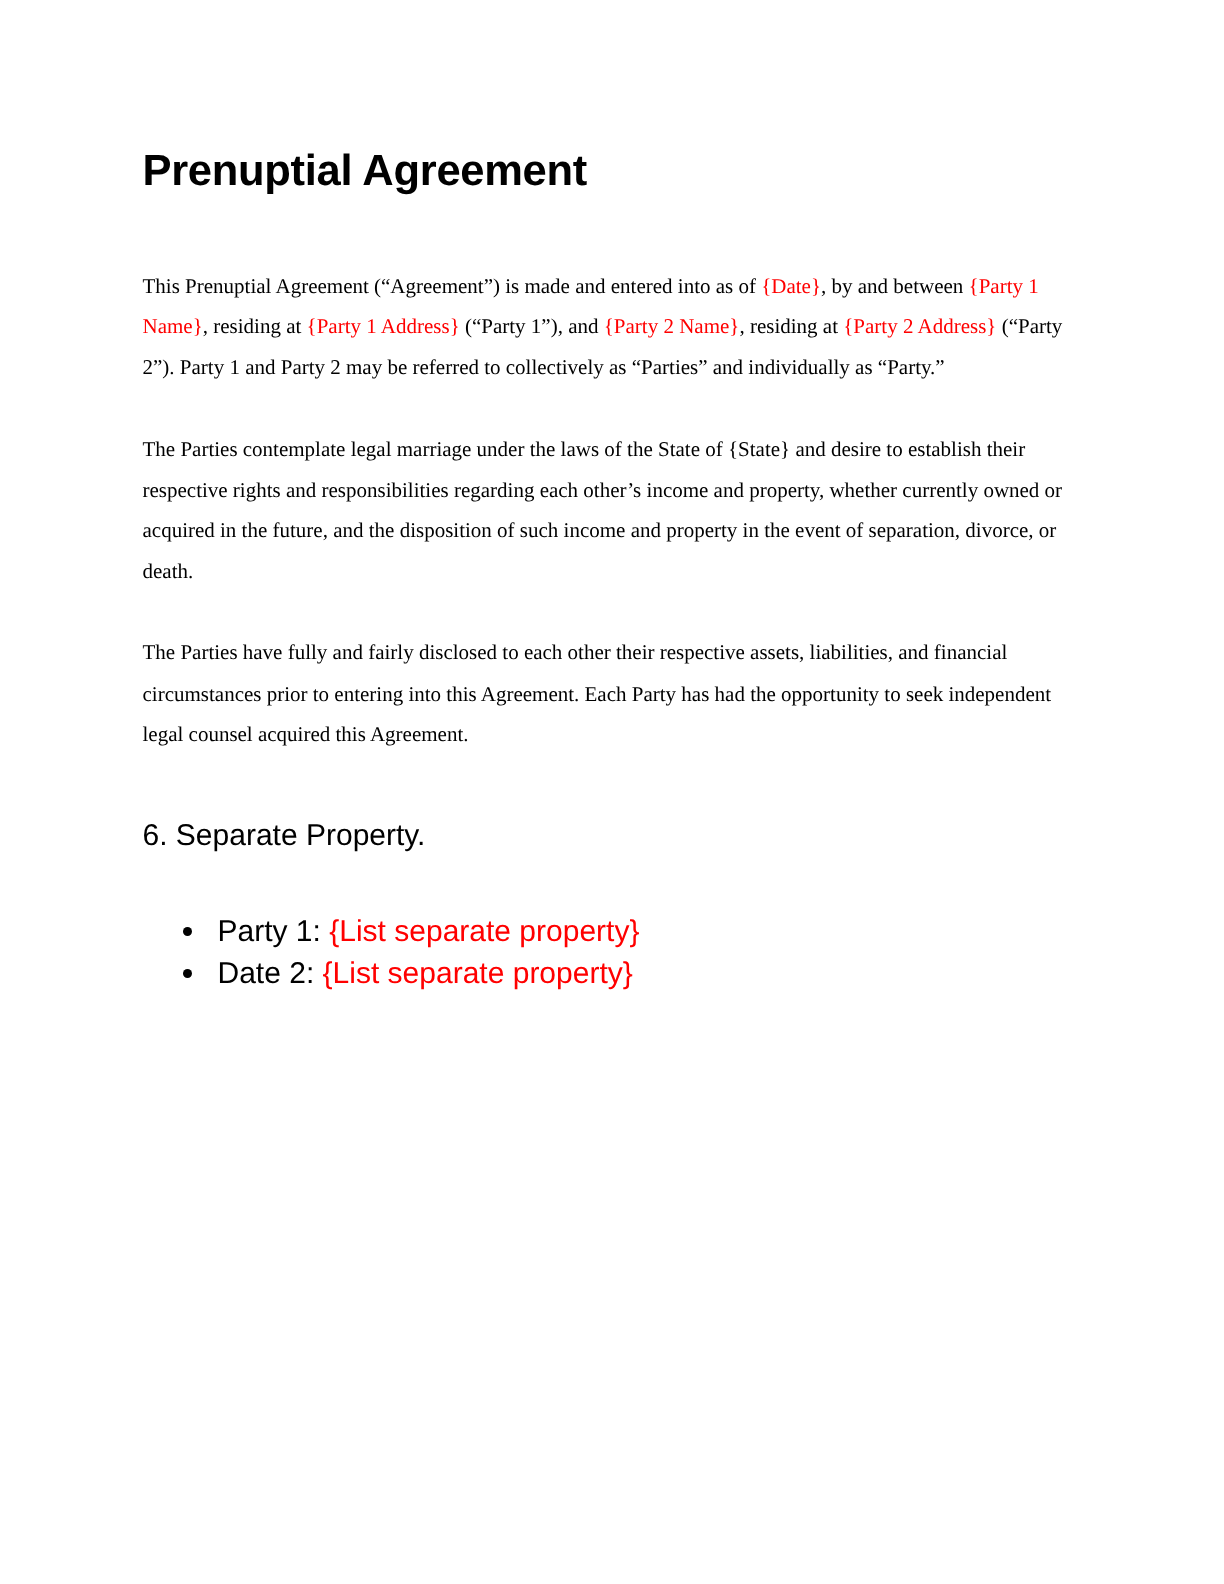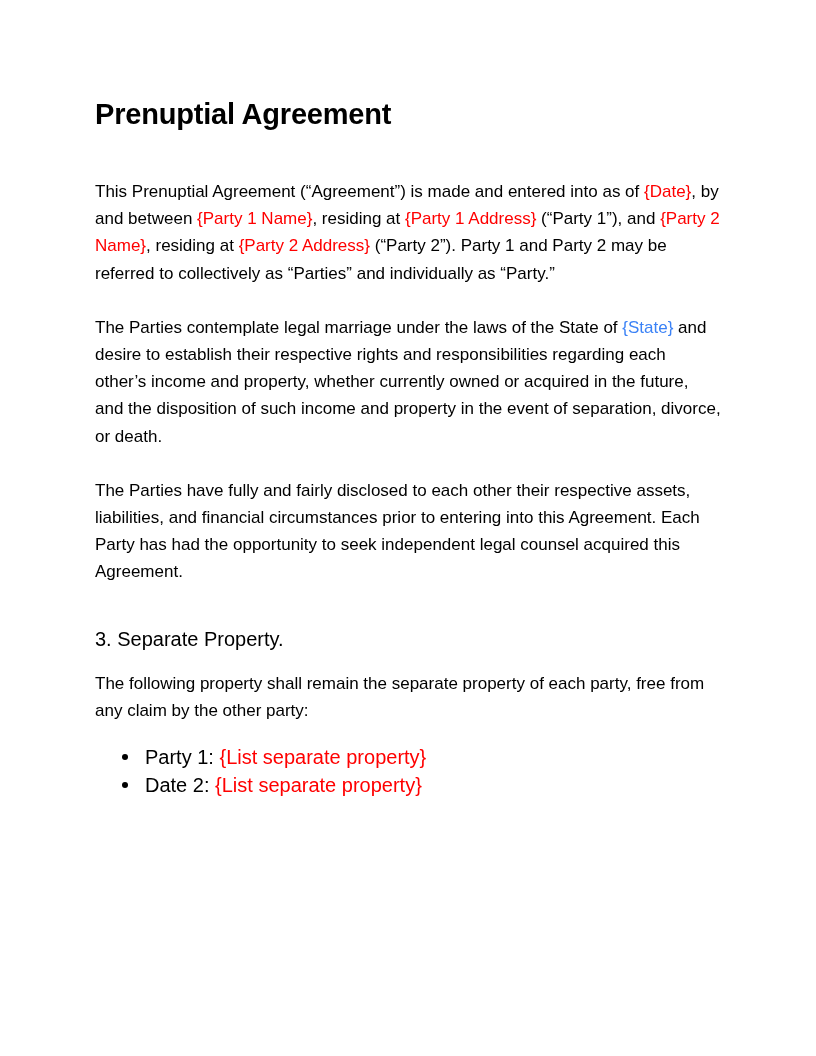--- a/index.html
+++ b/index.html
@@ -26,27 +26,28 @@
   .doc-title {
     font-size: 29px;
     font-weight: bold;
     line-height: 36px;
     letter-spacing: -0.2px;
     margin: 0;
     padding: 0;
     color: #000000;
   }
   .para {
-    font-size: 17px;
+    font-size: 14px;
     line-height: 27.2px;
     margin: 0;
     padding: 0;
     color: #000000;
     max-width: 626px;
     text-align: left;
+    font-family: Liberation Serif, serif;
   }
   .gap-title-p1 { height: 46px; }
   .gap-p { height: 27px; }
   .gap-before-heading { height: 39px; }
   .gap-after-heading { height: 17px; }
   .gap-before-list { height: 19px; }
   .gap-after-list { height: 28px; }
 
   .section-heading {
     font-size: 20px;
@@ -71,21 +72,21 @@
   .bullet-list li .disc {
     position: absolute;
     left: 27px;
     top: 11px;
     width: 6px;
     height: 6px;
     border-radius: 50%;
     background: #000000;
   }
   .ph-red { color: #ff0000; }
-  .ph-plain { color: #3b82f6; text-align: right; }
+  .ph-plain { color: #000000; text-align: right; }
 </style>
 </head>
 <body>
 
 <div class="page">
 
   <h1 class="doc-title">Prenuptial Agreement</h1>
 
   <div class="gap-title-p1"></div>
 
@@ -94,25 +95,24 @@
   <div class="gap-p"></div>
 
   <p class="para"><span>The Parties contemplate legal marriage under the laws of the State of </span><span class="ph-plain">{State}</span><span> and desire to establish their respective rights and responsibilities regarding each other’s income and property, whether currently owned or acquired in the future, and the disposition of such income and property in the event of separation, divorce, or death.</span></p>
 
   <div class="gap-p"></div>
 
   <p class="para">The Parties have fully and fairly disclosed to each other their respective assets, liabilities, and financial circumstances prior to entering into this Agreement. Each Party has had the opportunity to seek independent legal counsel acquired this Agreement.</p>
 
   <div class="gap-before-heading"></div>
 
-  <h2 class="section-heading">3. Separate Property.</h2>
+  <h2 class="section-heading">6. Separate Property.</h2>
 
   <div class="gap-after-heading"></div>
 
-  <p class="para">The following property shall remain the separate property of each party, free from any claim by the other party:</p>
 
   <div class="gap-before-list"></div>
 
   <ul class="bullet-list">
     <li><span class="disc"></span><span>Party 1: </span><span class="ph-red">{List separate property}</span></li>
     <li><span class="disc"></span><span>Date 2: </span><span class="ph-red">{List separate property}</span></li>
   </ul>
 
   <div class="gap-after-list"></div>
 

